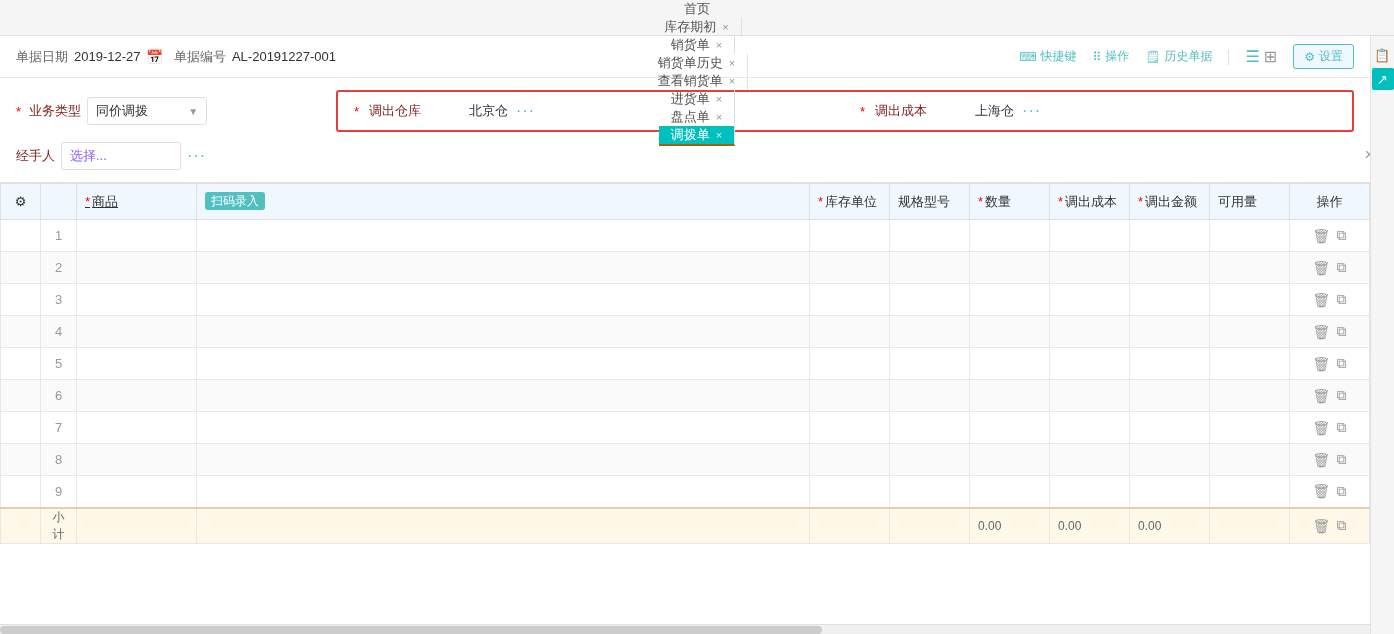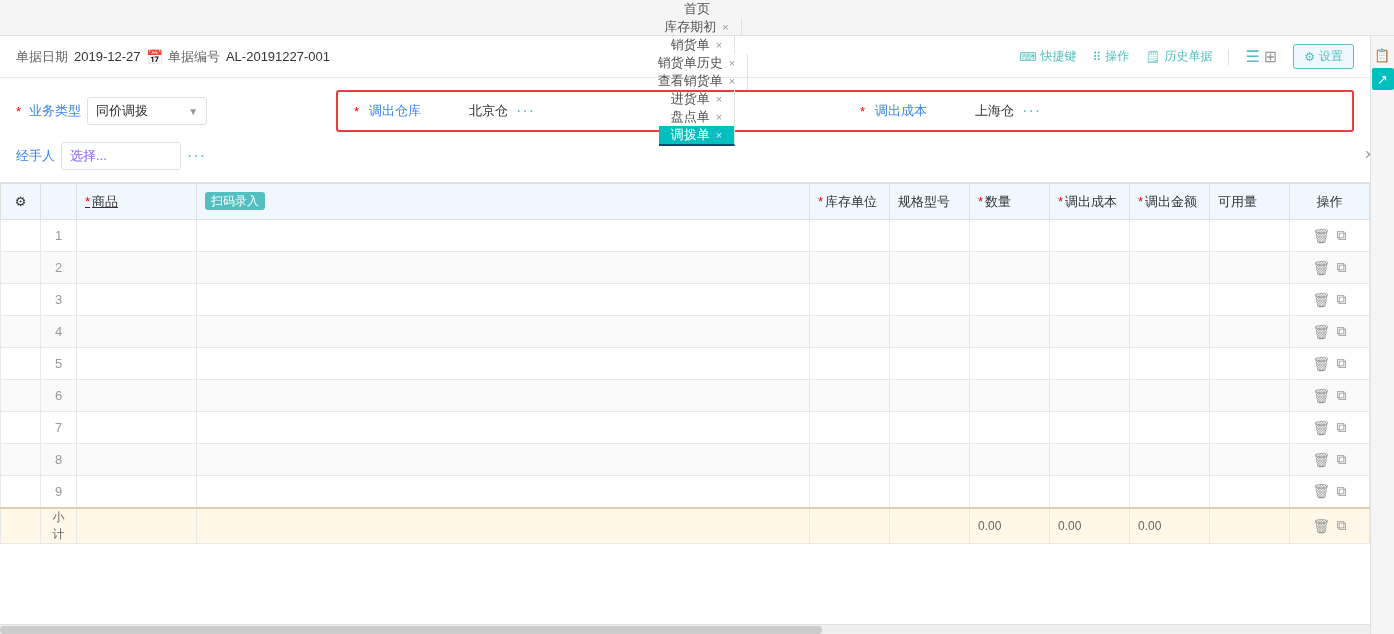--- a/index.html
+++ b/index.html
@@ -22,21 +22,21 @@
       cursor: pointer;
       white-space: nowrap;
       font-size: 13px;
       color: #555;
       border-right: 1px solid #e0e0e0;
     }
     .tab-item:first-child { border-left: 1px solid #e0e0e0; }
     .tab-item.active {
       background: #fff;
       color: #333;
-      border-bottom: 2px solid #0c4a6e;
+      border-bottom: 2px solid #a16207;
       position: relative;
     }
     .tab-item.teal {
       background: #00bfbf;
       color: #fff;
     }
     .tab-close {
       margin-left: 6px;
       font-size: 11px;
       color: #999;
@@ -58,21 +58,21 @@
       font-size: 16px;
       color: #999;
     }
 
     
     .toolbar {
       display: flex; align-items: center;
       padding: 8px 16px;
       border-bottom: 1px solid #e8e8e8;
       background: #fff;
-      gap: 4px;
+      gap: 10px;
     }
     .toolbar-field {
       display: flex; align-items: center; gap: 6px;
     }
     .toolbar-label { color: #666; font-size: 13px; }
     .toolbar-value { color: #333; font-size: 13px; }
     .toolbar-icon { color: #52c0c0; cursor: pointer; font-size: 14px; }
     .toolbar-right {
       margin-left: auto;
       display: flex; align-items: center; gap: 16px;
@@ -97,21 +97,21 @@
       gap: 10px;
     }
     .form-row {
       display: flex; align-items: center; gap: 20px;
     }
     .form-field {
       display: flex; align-items: center; gap: 6px;
       flex: 1;
     }
     .required-star { color: #f00; margin-right: 2px; }
-    .field-label { color: #3b82f6; font-size: 13px; white-space: nowrap; }
+    .field-label { color: #7f1d1d; font-size: 13px; white-space: nowrap; }
     .field-select {
       display: flex; align-items: center; gap: 4px;
       border: 1px solid #e0e0e0; padding: 4px 8px;
       border-radius: 3px; cursor: pointer; min-width: 120px;
       background: #fff;
     }
     .field-select-arrow { color: #999; font-size: 10px; margin-left: auto; }
     .field-dots { color: #52c0c0; cursor: pointer; font-size: 16px; letter-spacing: 1px; }
     .field-placeholder { color: #8b5cf6; }
 

